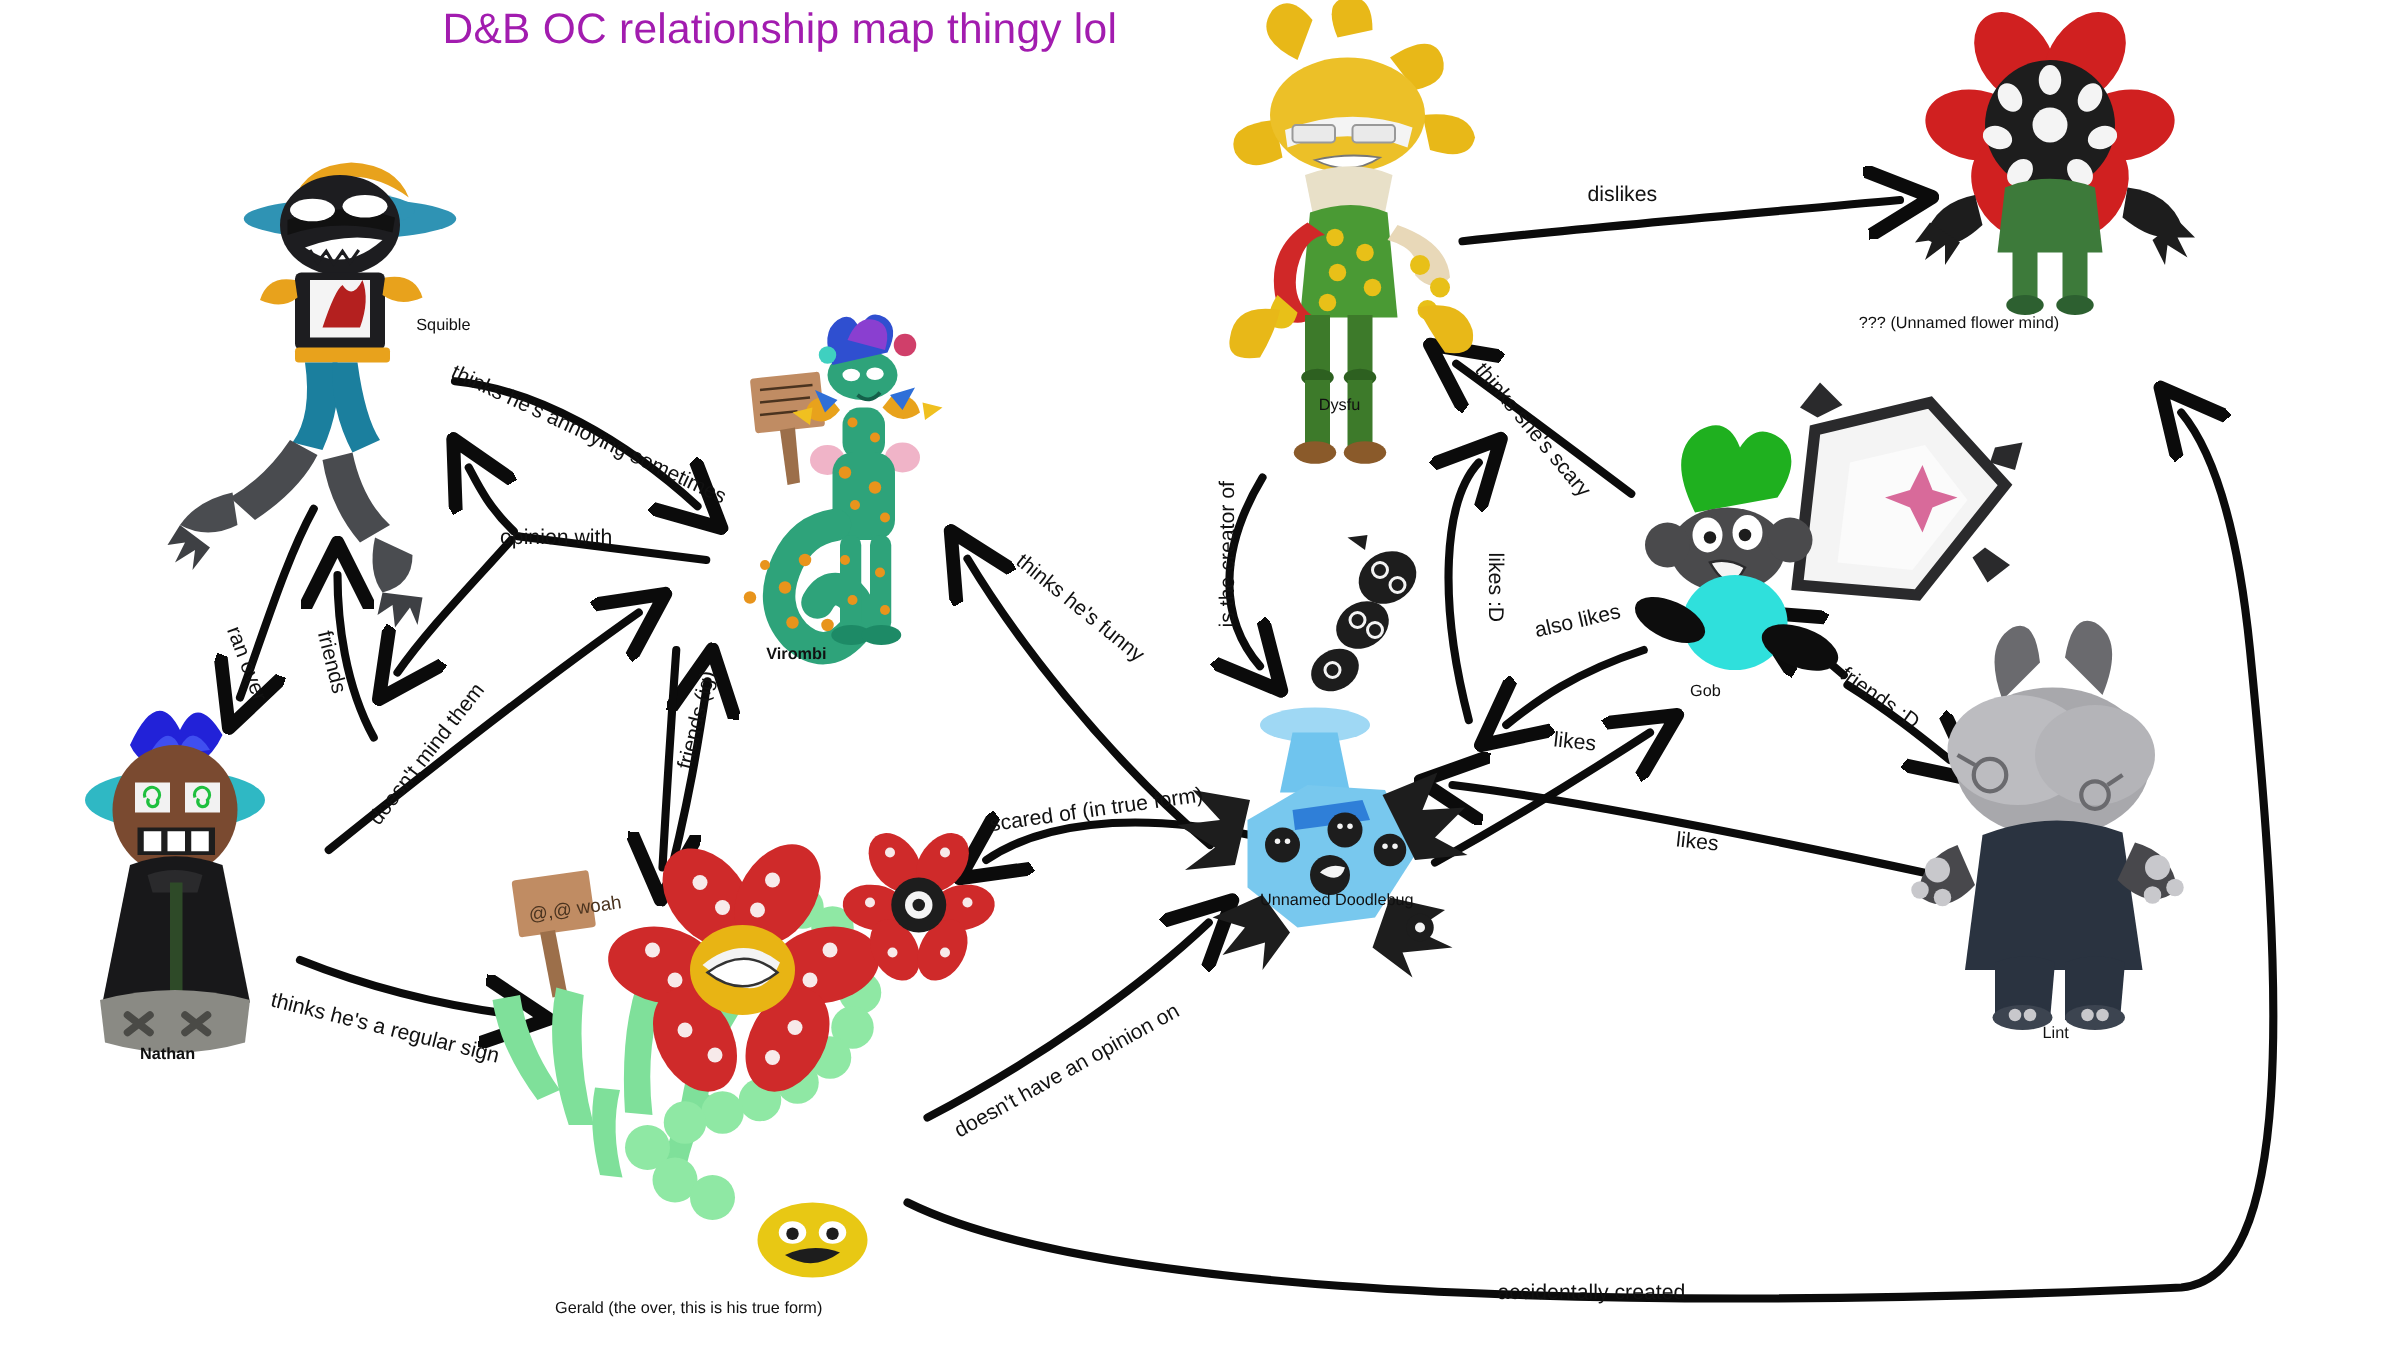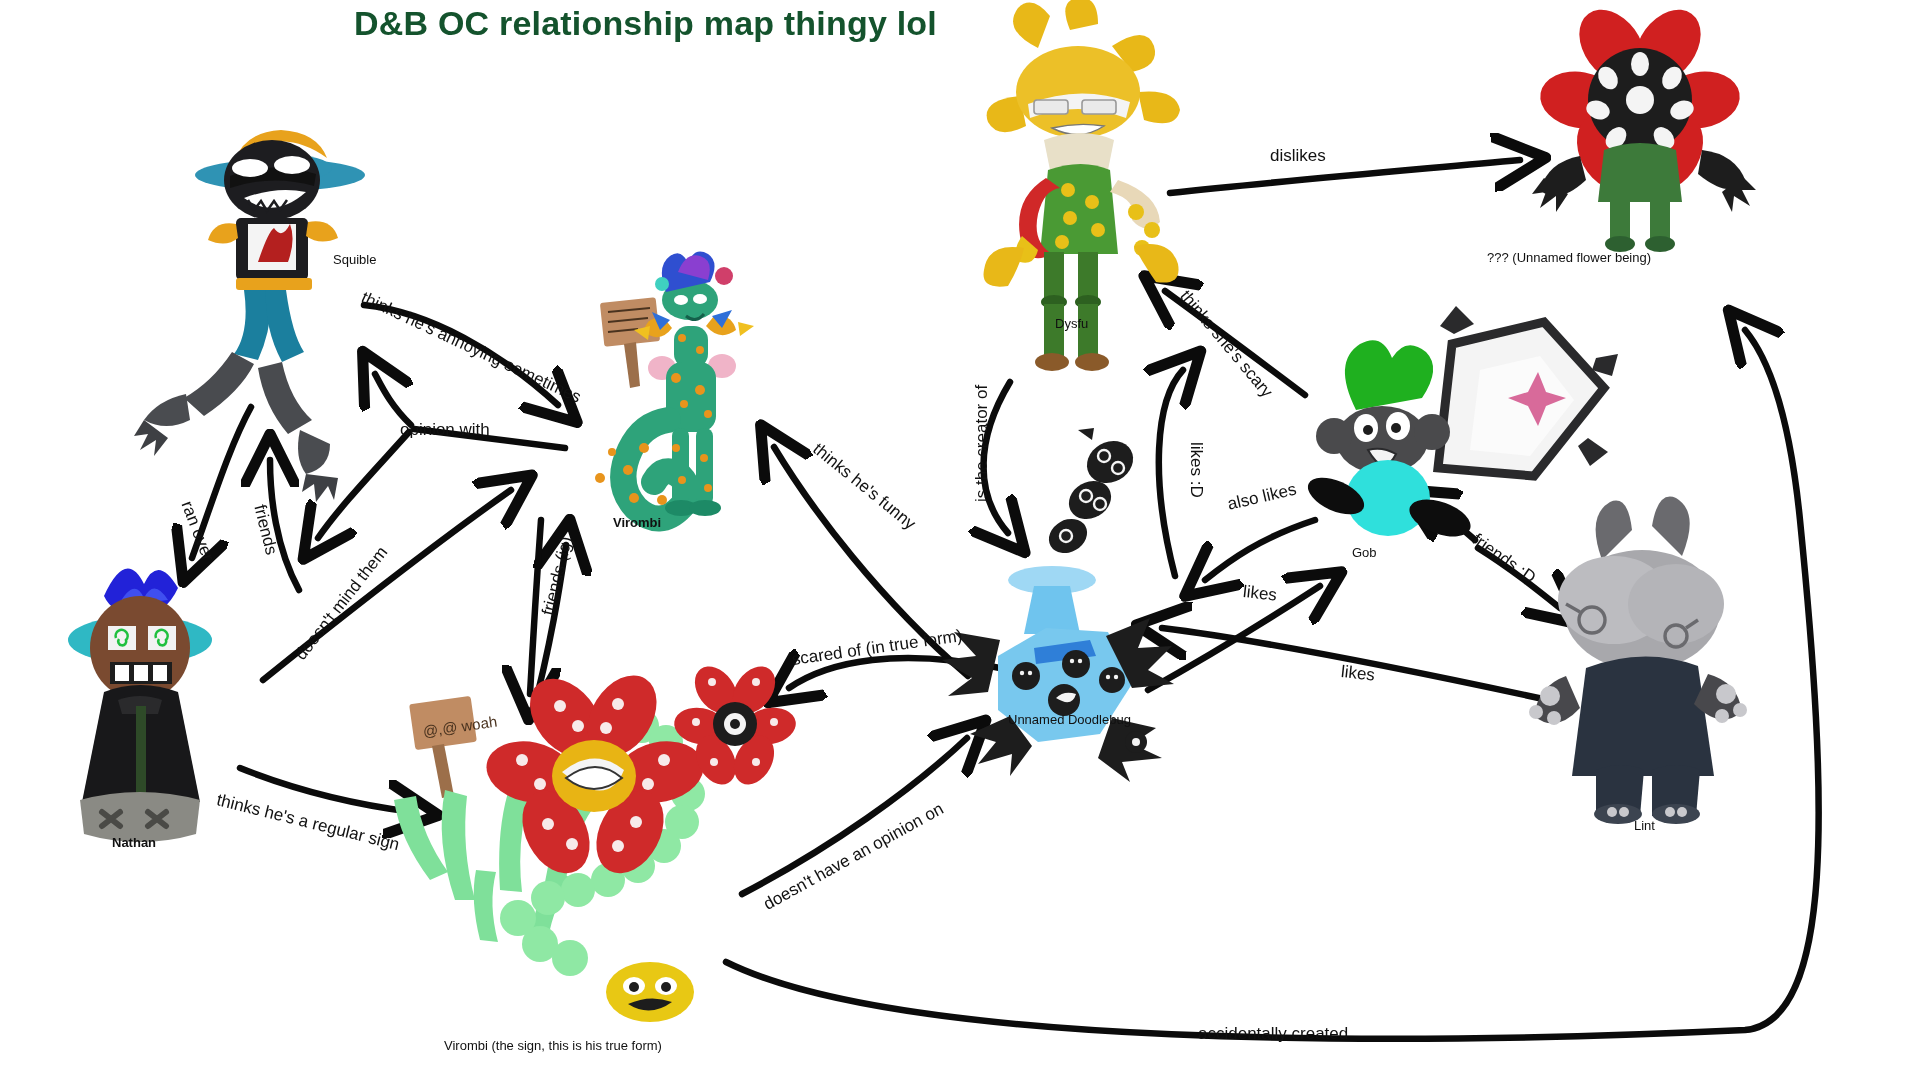--- a/index.html
+++ b/index.html
@@ -1,20 +1,20 @@
 <!DOCTYPE html>
 <html><head>
 <meta charset="utf-8">
 <style>
   html,body{margin:0;padding:0;background:#ffffff;}
   body{width:1920px;height:1080px;position:relative;overflow:hidden;
        font-family:"Liberation Sans",sans-serif;color:#111;}
   #canvas{position:absolute;left:0;top:0;width:1920px;height:1080px;}
   svg.layer{position:absolute;left:0;top:0;width:1920px;height:1080px;pointer-events:none;}
-  .ttl{position:absolute;font-size:34px;font-weight:700;color:#14532d;letter-spacing:.2px;white-space:nowrap;}
+  .ttl{position:absolute;font-size:34px;font-weight:400;color:#a21caf;letter-spacing:.2px;white-space:nowrap;}
   .cname{position:absolute;font-size:13px;color:#111;white-space:nowrap;}
   .elabel{position:absolute;font-size:17px;color:#111;white-space:nowrap;transform-origin:left center;}
 </style>
 </head>
 <body>
 
 <div id="canvas">
 
   <svg class="layer" viewBox="0 0 1920 1080">
     <defs>
@@ -425,23 +425,23 @@
           <circle cx="1682" cy="812" r="5"></circle>
       </g>
     </g>
   </svg>
 
   <div class="ttl" style="left:354px;top:4px;">D&amp;B OC relationship map thingy lol</div>
 
   <div class="cname" id="cn0" style="left: 333px; top: 252px;">Squible</div>
   <div class="cname" id="cn1" style="left: 613px; top: 515px; font-weight: bold;">Virombi</div>
   <div class="cname" id="cn2" style="left: 112px; top: 835px; font-weight: bold;">Nathan</div>
-  <div class="cname" id="cn3" style="left: 444px; top: 1038px;">Virombi (the sign, this is his true form)</div>
+  <div class="cname" id="cn3" style="left: 444px; top: 1038px;">Gerald (the over, this is his true form)</div>
   <div class="cname" id="cn4" style="left: 1055px; top: 316px;">Dysfu</div>
-  <div class="cname" id="cn5" style="left: 1487px; top: 250px;">??? (Unnamed flower being)</div>
+  <div class="cname" id="cn5" style="left: 1487px; top: 250px;">??? (Unnamed flower mind)</div>
   <div class="cname" id="cn6" style="left: 1008px; top: 712px;">Unnamed Doodlebug</div>
   <div class="cname" id="cn7" style="left: 1352px; top: 545px;">Gob</div>
   <div class="cname" id="cn8" style="left: 1634px; top: 818px;">Lint</div>
 
   <div class="elabel" id="el0" style="left: 186px; top: 492px; transform: rotate(69deg);">ran over</div>
   <div class="elabel" id="el1" style="left: 259px; top: 495px; transform: rotate(76deg);">friends</div>
   <div class="elabel" id="el2" style="left: 362px; top: 287px; transform: rotate(25deg);">thinks he's annoying sometimes</div>
   <div class="elabel" id="el3" style="left: 400px; top: 420px; transform: rotate(0deg);">opinion with</div>
   <div class="elabel" id="el4" style="left: 299px; top: 648px; transform: rotate(-52deg);">doesn't mind them</div>
   <div class="elabel" id="el5" style="left: 548px; top: 605px; transform: rotate(-76deg);">friends (ig)</div>

